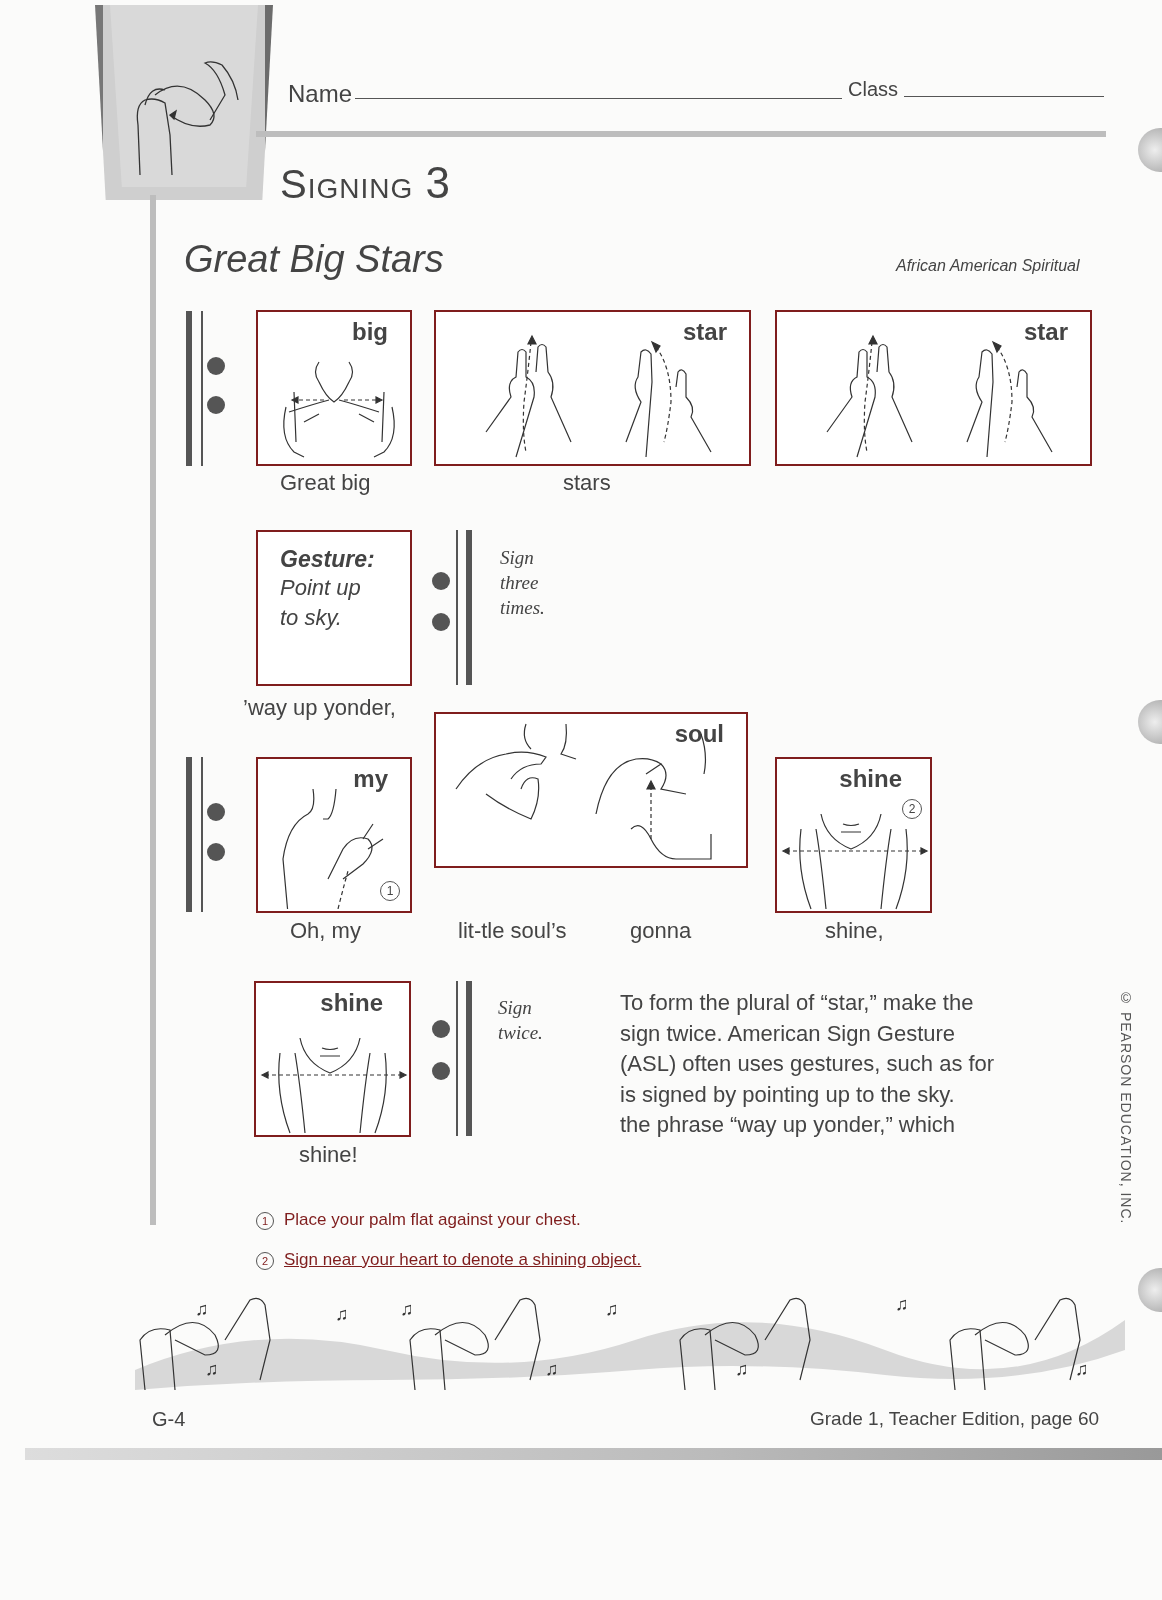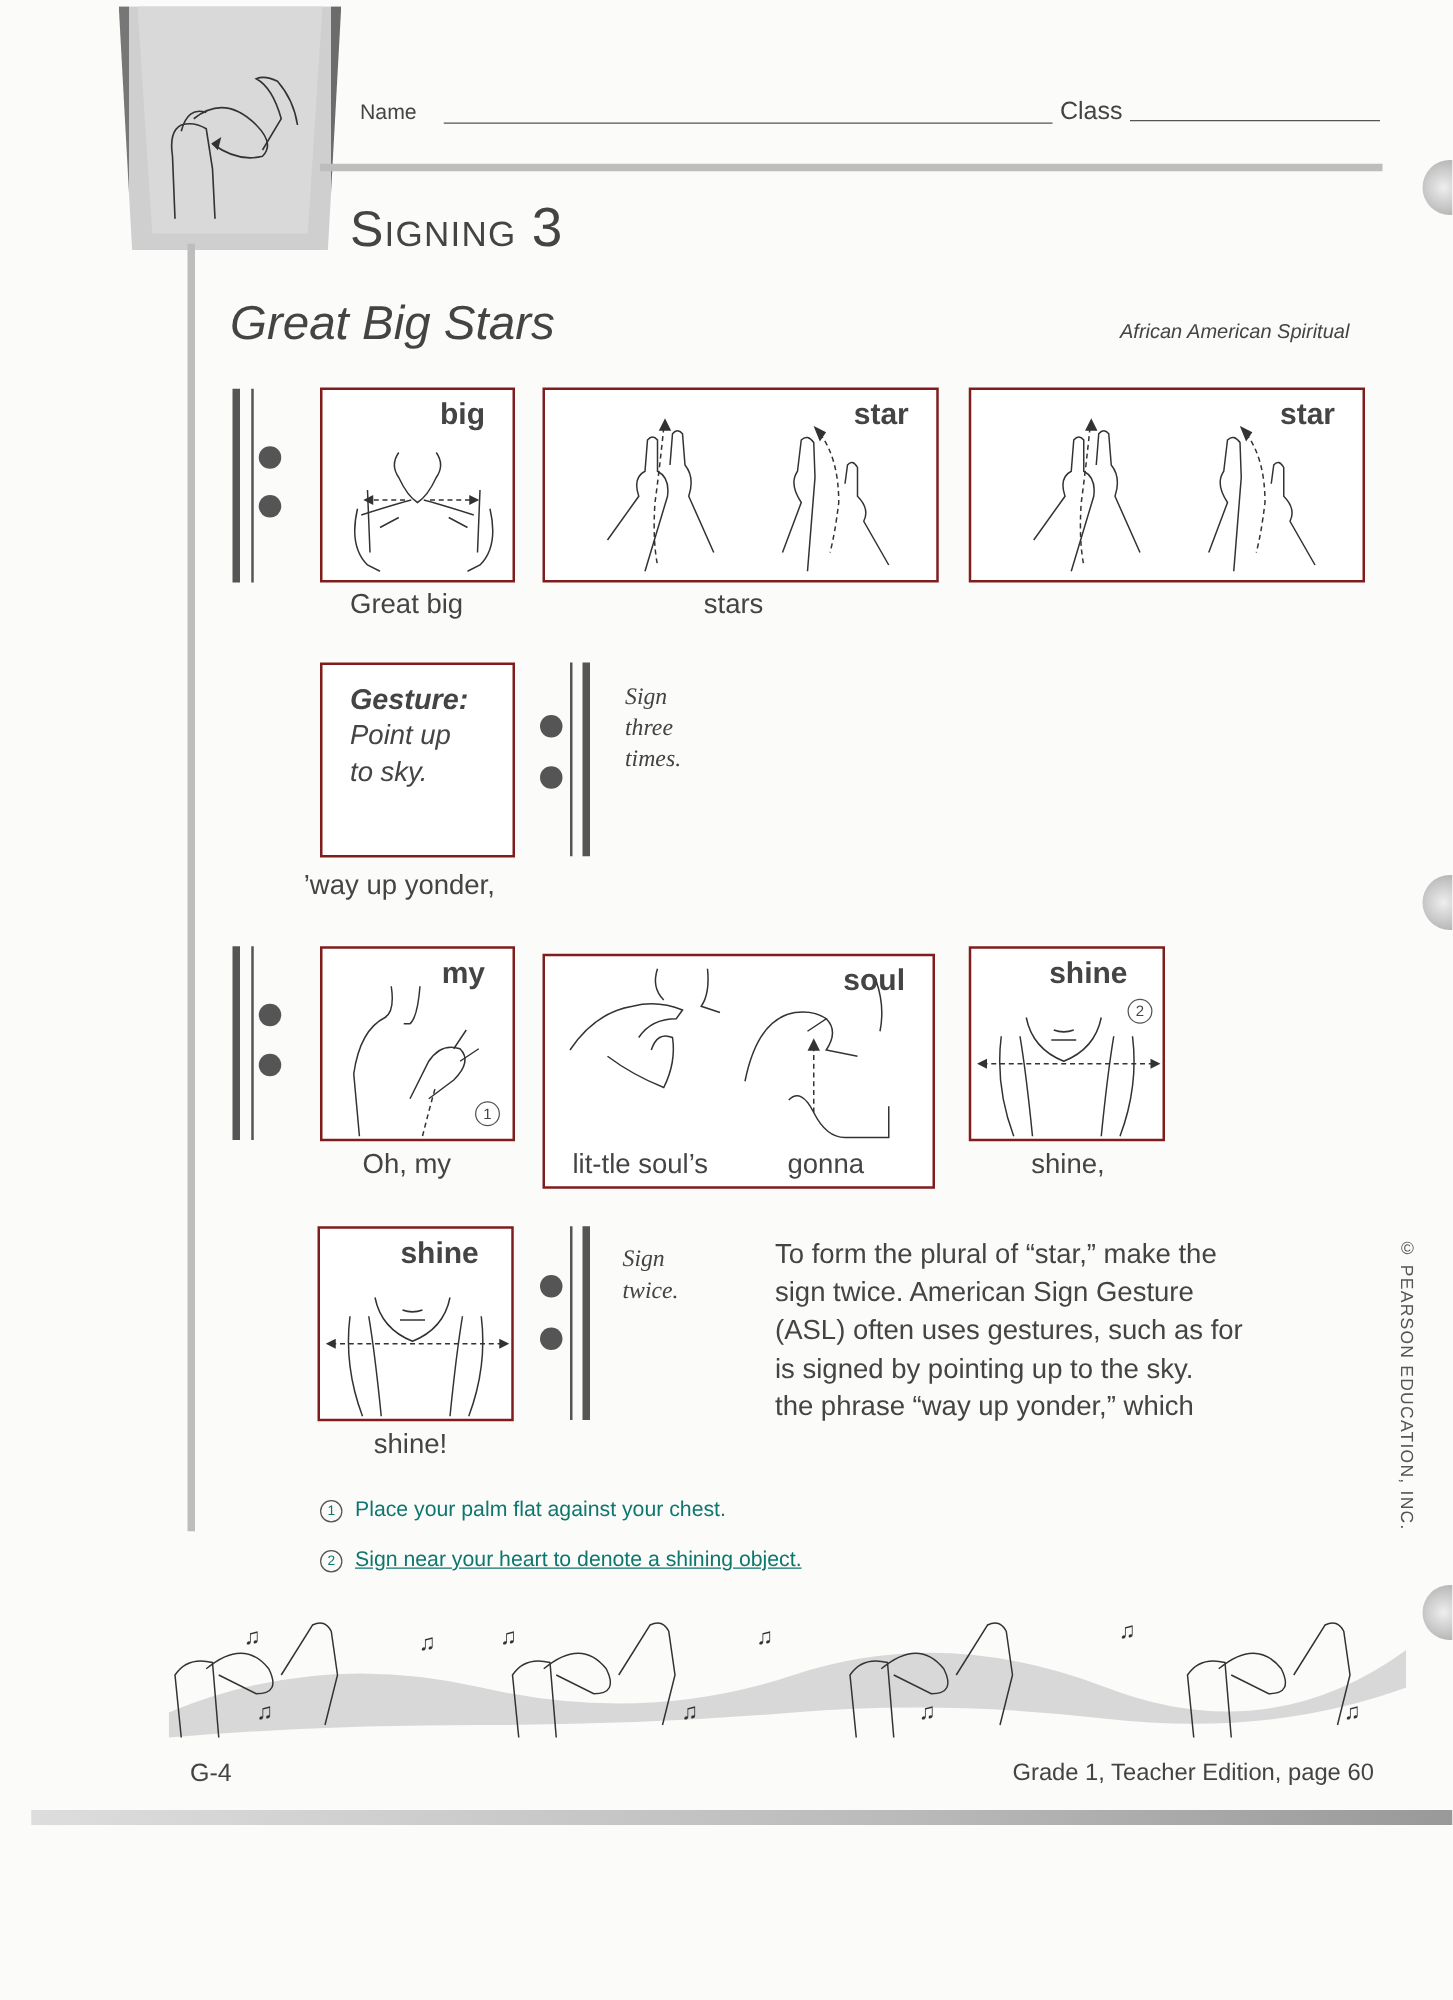--- a/index.html
+++ b/index.html
@@ -7,40 +7,40 @@
          font-family:"Liberation Sans", sans-serif; color:#333; }
   .abs { position:absolute; }
   
   .corner { left:95px; top:5px; width:178px; height:195px;
             background:linear-gradient(90deg,#777 0 8px,#cfcfcf 8px 170px,#6c6c6c 170px);
             clip-path:polygon(0 0,100% 0,94% 100%,6% 100%); }
   .corner-inner { left:110px; top:5px; width:148px; height:182px; background:#d9d9d9;
                   clip-path:polygon(0 0,100% 0,92% 100%,8% 100%); }
   .left-rule { left:150px; top:195px; width:6px; height:1030px; background:#bdbdbd; }
   .top-rule { left:256px; top:131px; width:850px; height:6px; background:#bdbdbd; }
-  .name-label { left:288px; top:80px; font-size:17px; color:#444; }
+  .name-label { left:288px; top:80px; font-size:24px; color:#444; }
   .name-line { left:355px; top:98px; width:487px; border-bottom:1px solid #555; }
   .class-label { left:848px; top:78px; font-size:20px; color:#444; }
   .class-line { left:904px; top:96px; width:200px; border-bottom:1px solid #555; }
   .signing { left:280px; top:158px; font-size:40px; color:#444; letter-spacing:1px; }
   .song-title { left:184px; top:238px; font-size:38px; font-style:italic; color:#444; }
   .origin { left:896px; top:257px; font-size:16px; font-style:italic; color:#444; }
   
   .rep-thick { width:6px; background:#555; }
   .rep-thin { width:2px; background:#555; }
   .dot { width:18px; height:18px; border-radius:50%; background:#555; }
   
   .box { border:2px solid #7f1d1d; background:#fff; box-sizing:border-box; }
   .box-word { position:absolute; right:22px; top:6px; font-size:24px; font-weight:bold; color:#444; }
   .lyric { font-size:22px; color:#444; }
   .italic-note { font-family:"Liberation Serif", serif; font-style:italic; font-size:19px; color:#444; line-height:25px; }
   .gesture-title { font-weight:bold; font-style:italic; font-size:23px; color:#444; }
   .gesture-text { font-style:italic; font-size:22px; color:#444; line-height:30px; }
   .para { left:620px; top:988px; width:420px; font-size:22px; line-height:30.5px; color:#444; }
-  .footnote { font-size:17px; color:#0f766e; }
+  .footnote { font-size:17px; color:#7f1d1d;margin-top:12px; }
   .circ { display:inline-block; width:16px; height:16px; border:1px solid #555; border-radius:50%;
           font-size:11px; text-align:center; line-height:16px; margin-right:10px; vertical-align:middle; }
   .circ-in { position:absolute; width:18px; height:18px; border:1px solid #555; border-radius:50%;
              font-size:12px; text-align:center; line-height:18px; color:#444; }
   .copyright { left:1118px; top:990px; writing-mode:vertical-rl; font-size:14px; letter-spacing:1px; color:#555; }
   .hole { width:24px; height:44px; border-radius:24px 0 0 24px; background:radial-gradient(circle at 70% 50%,#eee,#aaa); }
   .border-band { left:135px; top:1280px; width:990px; height:115px; }
   .footer-left { left:152px; top:1408px; font-size:20px; color:#444; }
   .footer-right { left:810px; top:1408px; font-size:19px; color:#444; }
   .bottom-shadow { left:25px; top:1448px; width:1137px; height:12px;
@@ -160,21 +160,21 @@
       <path d="M68 10 Q66 35 60 40 L55 40"></path>
       <path d="M60 100 L75 70 Q85 55 100 60 Q110 70 95 85 L75 100"></path>
       <path d="M95 60 L105 45 M100 70 L115 60"></path>
       <path d="M70 130 Q75 110 80 92" stroke-dasharray="4 3"></path>
     </g>
   </svg>
   <span class="circ-in" style="right:10px;bottom:10px;">1</span>
 </div>
 <div class="abs lyric" style="left:290px;top:918px;">Oh, my</div>
 
-<div class="abs box" style="left:434px;top:763px;width:314px;height:188px;">
+<div class="abs box" style="left:434px;top:712px;width:314px;height:156px;">
   <span class="box-word">soul</span>
   <svg class="abs" style="left:10px;top:5px;" width="290" height="148">
     <g fill="none" stroke="#333" stroke-width="1.2">
       <path d="M80 5 Q75 20 85 30 M120 5 Q122 25 115 35 L130 40"></path>
       <path d="M10 70 Q30 40 60 35 Q80 30 100 38 L95 45 Q75 45 65 60"></path>
       <path d="M40 75 Q60 90 85 100 Q95 80 92 60 Q80 55 75 70"></path>
       <path d="M150 95 Q160 45 190 40 Q205 38 215 45 L200 55"></path>
       <path d="M215 45 Q225 55 215 70 L240 75 M255 15 Q262 35 258 55"></path>
       <path d="M205 120 L205 68" stroke-dasharray="4 3"></path>
       <polygon points="205,62 201,70 209,70" fill="#333"></polygon>

